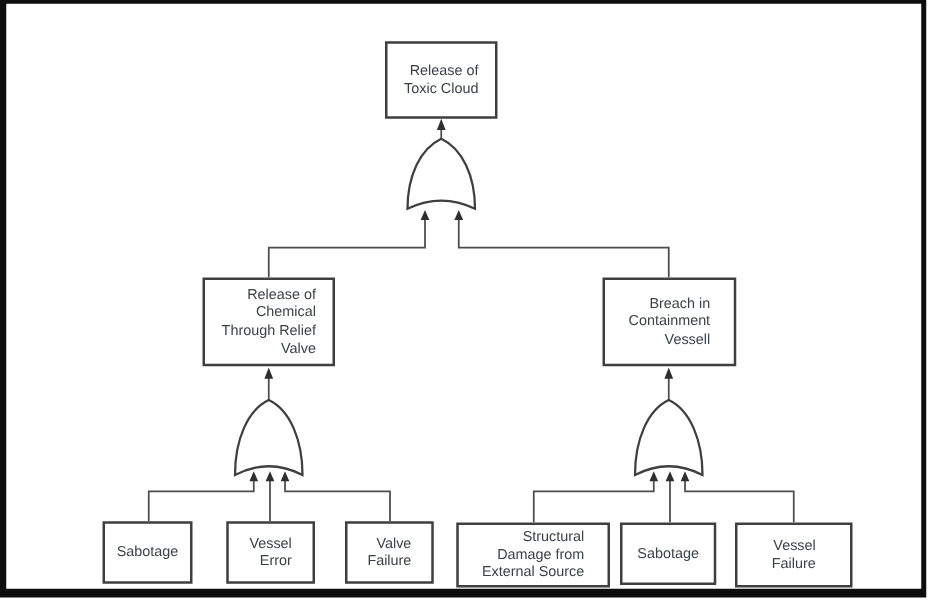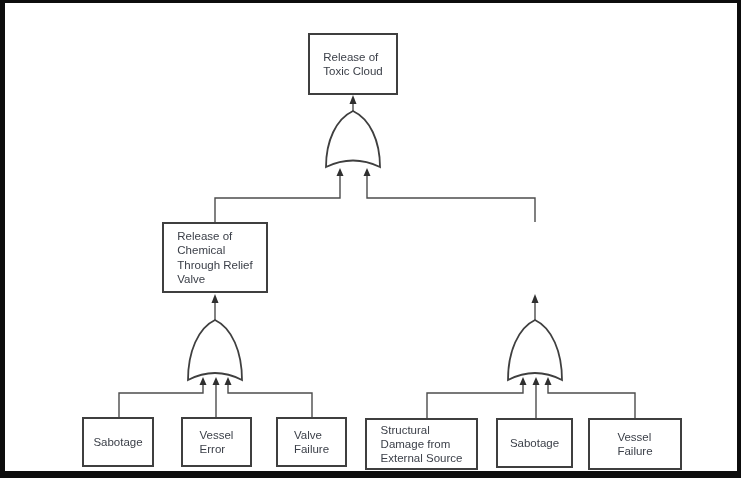--- a/index.html
+++ b/index.html
@@ -5,21 +5,21 @@
   html,body{margin:0;padding:0;background:#ffffff;}
   #stage{
     position:relative;width:743px;height:481px;background:#ffffff;overflow:hidden;
     font-family:"Liberation Sans", sans-serif;
   }
   #diagram-svg{position:absolute;left:0;top:0;z-index:1;}
   .node{
     position:absolute;box-sizing:border-box;z-index:2;
     border:2px solid #3f3f3f;background:#ffffff;
     display:flex;align-items:center;justify-content:center;
-    text-align:left;white-space:pre-line;
+    text-align:right;white-space:pre-line;
     font-size:11.5px;line-height:1.22;color:#3c4049;
   }
   #frame{
     position:absolute;left:0;top:0;width:741px;height:478px;z-index:3;
     box-sizing:border-box;border-style:solid;border-color:#0d0d0d;
     border-width:3px 4px 7px 5px;pointer-events:none;
   }
 </style>
 </head>
 <body>
@@ -67,30 +67,33 @@
   </svg>
 
   <div class="node" style="left:308px;top:33px;width:90px;height:62px">Release of
 Toxic Cloud</div>
 
   <div class="node" style="left:162px;top:222px;width:106px;height:71px">Release of
 Chemical
 Through Relief
 Valve</div>
 
+  <div class="node" style="left:482px;top:222px;width:107px;height:71px">Breach in
+Containment
+Vessell</div>
 
   <div class="node" style="left:82px;top:417px;width:72px;height:50px">Sabotage</div>
 
   <div class="node" style="left:181px;top:417px;width:71px;height:50px">Vessel
 Error</div>
 
   <div class="node" style="left:276px;top:417px;width:71px;height:50px">Valve
 Failure</div>
 
-  <div class="node" style="left:365px;top:418px;width:113px;height:52px">Structural
+  <div class="node" style="left:365px;top:418px;width:123px;height:52px">Structural
 Damage from
 External Source</div>
 
   <div class="node" style="left:496px;top:418px;width:77px;height:50px">Sabotage</div>
 
   <div class="node" style="left:588px;top:418px;width:94px;height:52px">Vessel
 Failure</div>
 
   <div id="frame"></div>
 </div>

